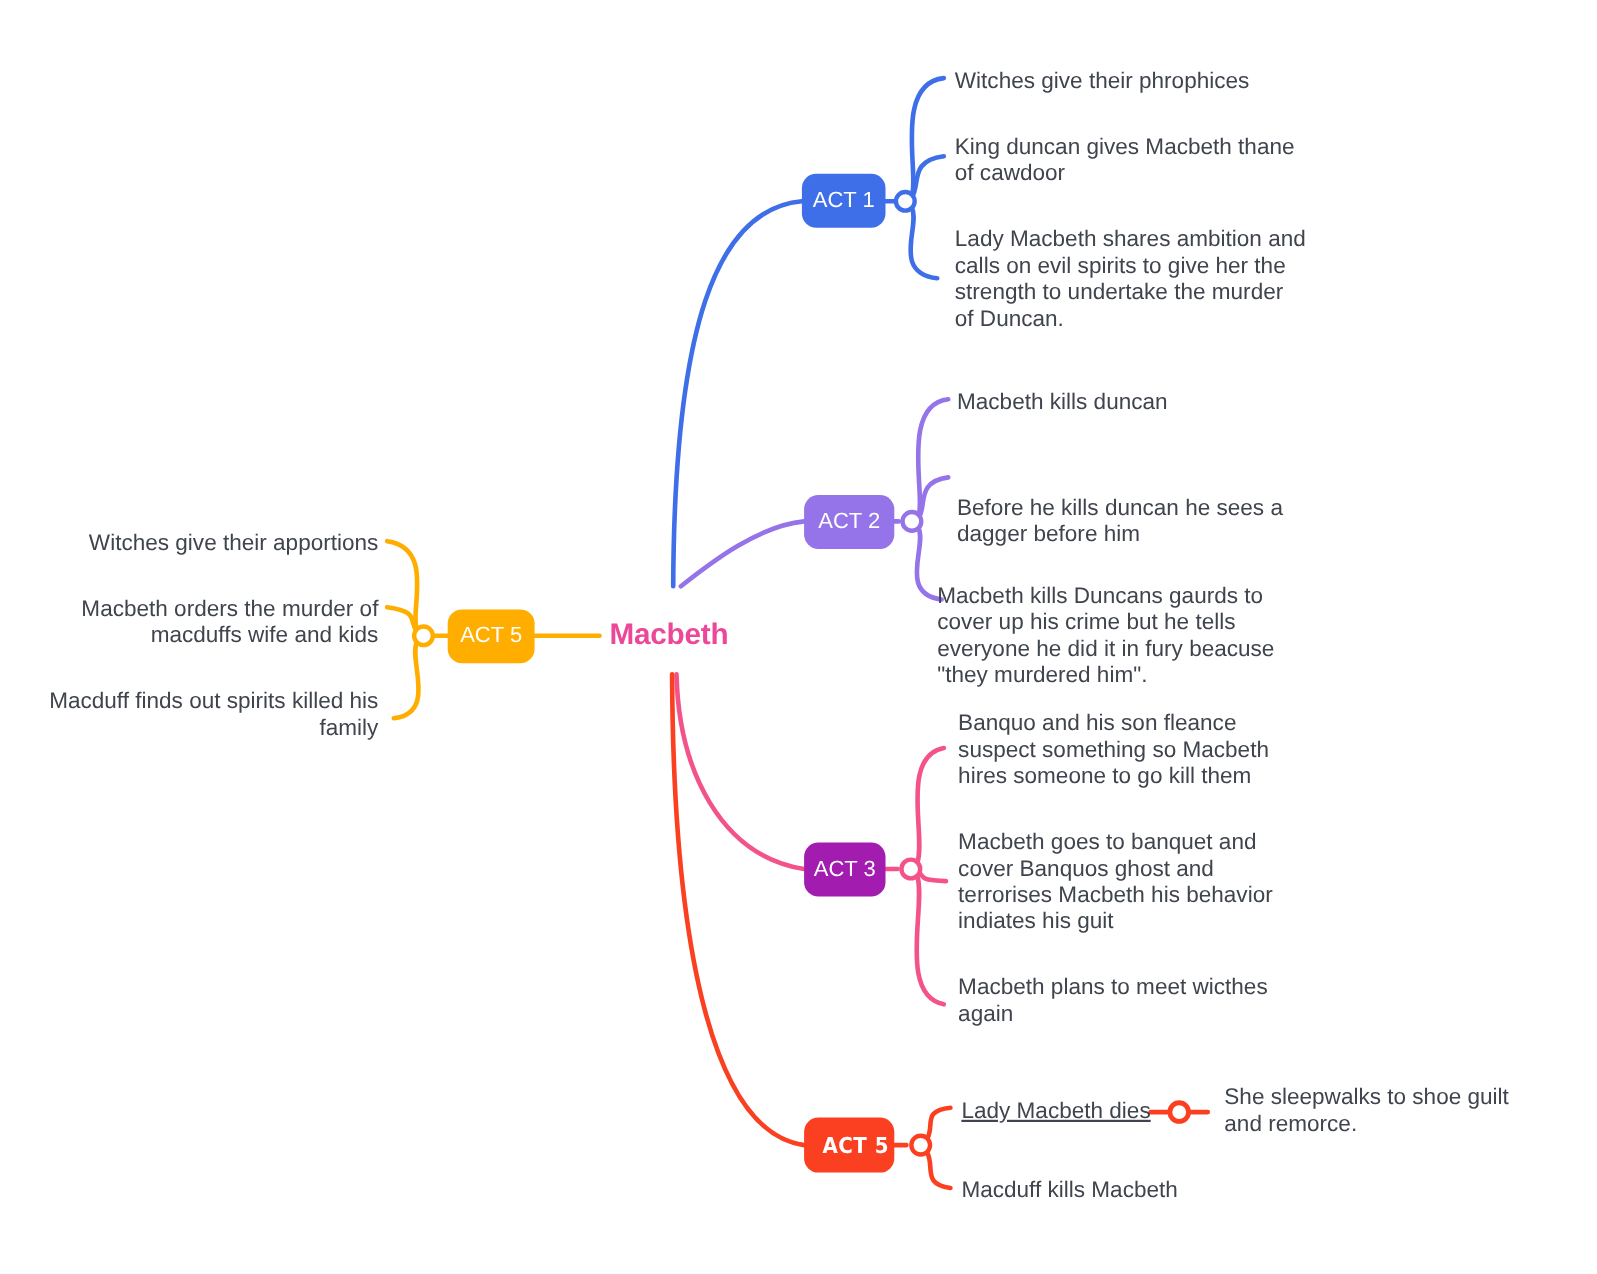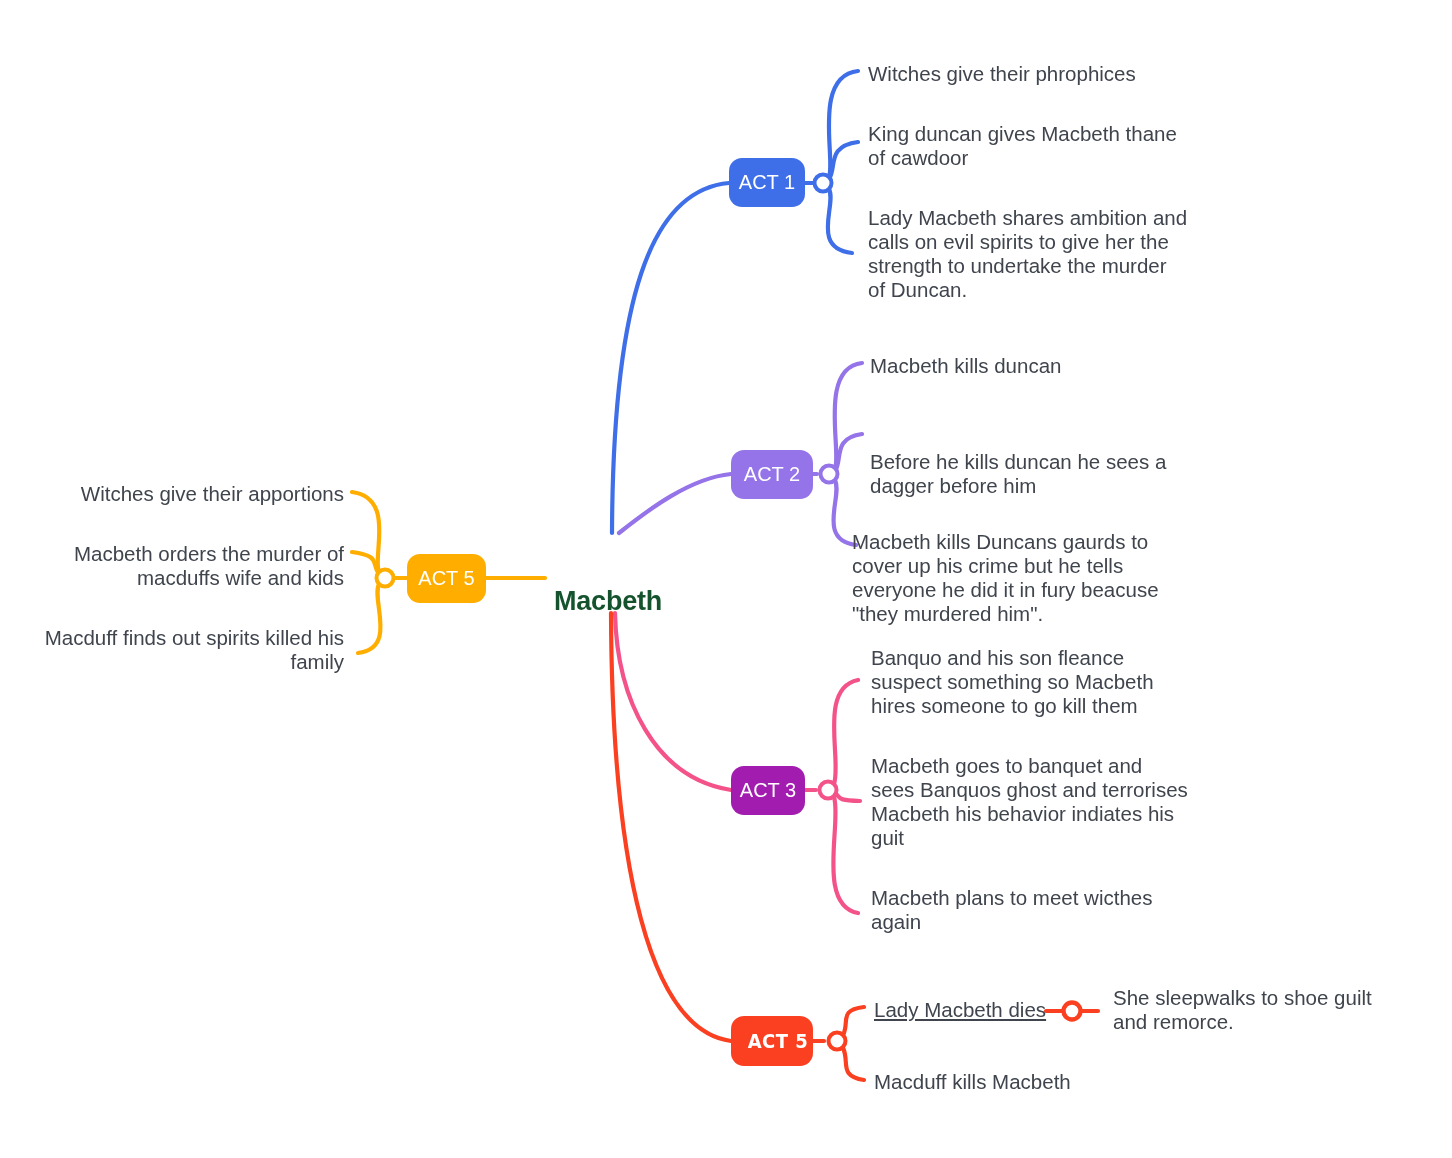--- a/index.html
+++ b/index.html
@@ -24,24 +24,24 @@
     top: 0;
     width: 1452px;
     height: 1158px;
     pointer-events: none;
   }
 
   
   .root-node {
     position: absolute;
     left: 554px;
-    top: 586px;
+    top: 561px;
     font-size: 27px;
     font-weight: bold;
-    color: #14532d;
+    color: #ec4899;
     letter-spacing: -0.2px;
     white-space: nowrap;
   }
 
   
   .act {
     position: absolute;
     display: flex;
     align-items: center;
     justify-content: center;
@@ -157,21 +157,21 @@
 
   <div class="leaf l-a1-1">Witches give their phrophices</div>
   <div class="leaf l-a1-2">King duncan gives Macbeth thane of cawdoor</div>
   <div class="leaf l-a1-3">Lady Macbeth shares ambition and calls on evil spirits to give her the strength to undertake the murder of Duncan.</div>
 
   <div class="leaf l-a2-1">Macbeth kills duncan</div>
   <div class="leaf l-a2-2">Before he kills duncan he sees a dagger before him</div>
   <div class="leaf l-a2-3">Macbeth kills Duncans gaurds to cover up his crime but he tells everyone he did it in fury beacuse "they murdered him".</div>
 
   <div class="leaf l-a3-1">Banquo and his son fleance suspect something so Macbeth hires someone to go kill them</div>
-  <div class="leaf l-a3-2">Macbeth goes to banquet and sees Banquos ghost and terrorises Macbeth his behavior indiates his guit</div>
+  <div class="leaf l-a3-2">Macbeth goes to banquet and cover Banquos ghost and terrorises Macbeth his behavior indiates his guit</div>
   <div class="leaf l-a3-3">Macbeth plans to meet wicthes again</div>
 
   <div class="leaf l-a4-1">Witches give their apportions</div>
   <div class="leaf l-a4-2">Macbeth orders the murder of macduffs wife and kids</div>
   <div class="leaf l-a4-3">Macduff finds out spirits killed his family</div>
 
   <div class="leaf l-a5-1">Lady Macbeth dies</div>
   <div class="leaf l-a5-2">Macduff kills Macbeth</div>
   <div class="leaf l-a5-1-1">She sleepwalks to shoe guilt and remorce.</div>
 

